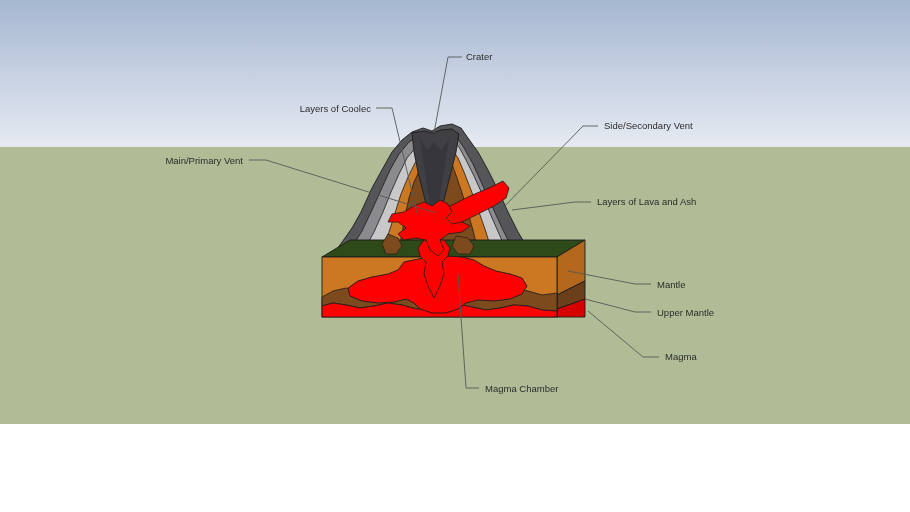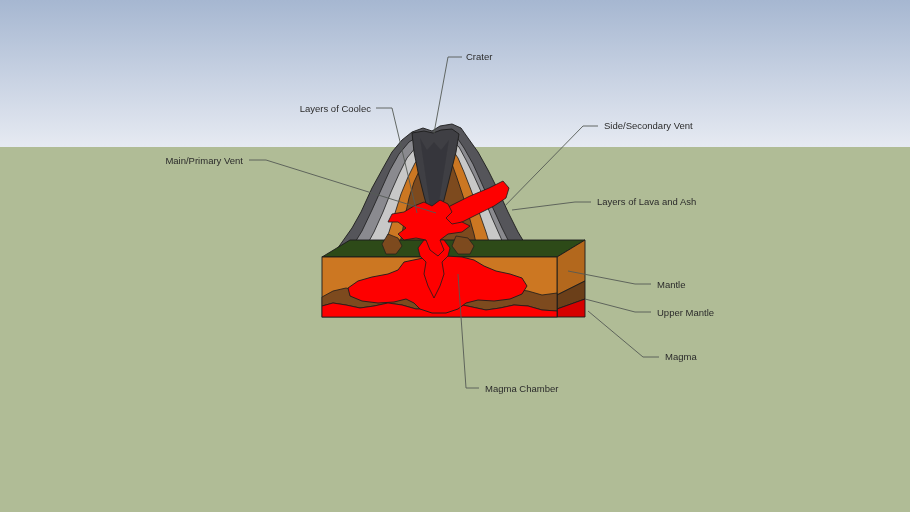--- a/index.html
+++ b/index.html
@@ -3,21 +3,21 @@
 <meta charset="utf-8">
 <style>
   html, body {
     margin: 0;
     padding: 0;
     background: #ffffff;
   }
   #scene {
     position: relative;
     width: 910px;
-    height: 512px;
+    height: 424px;
     overflow: hidden;
     font-family: "Liberation Sans", sans-serif;
   }
   #scene svg {
     position: absolute;
     left: 0;
     top: 0;
     display: block;
   }
   .lbl {

